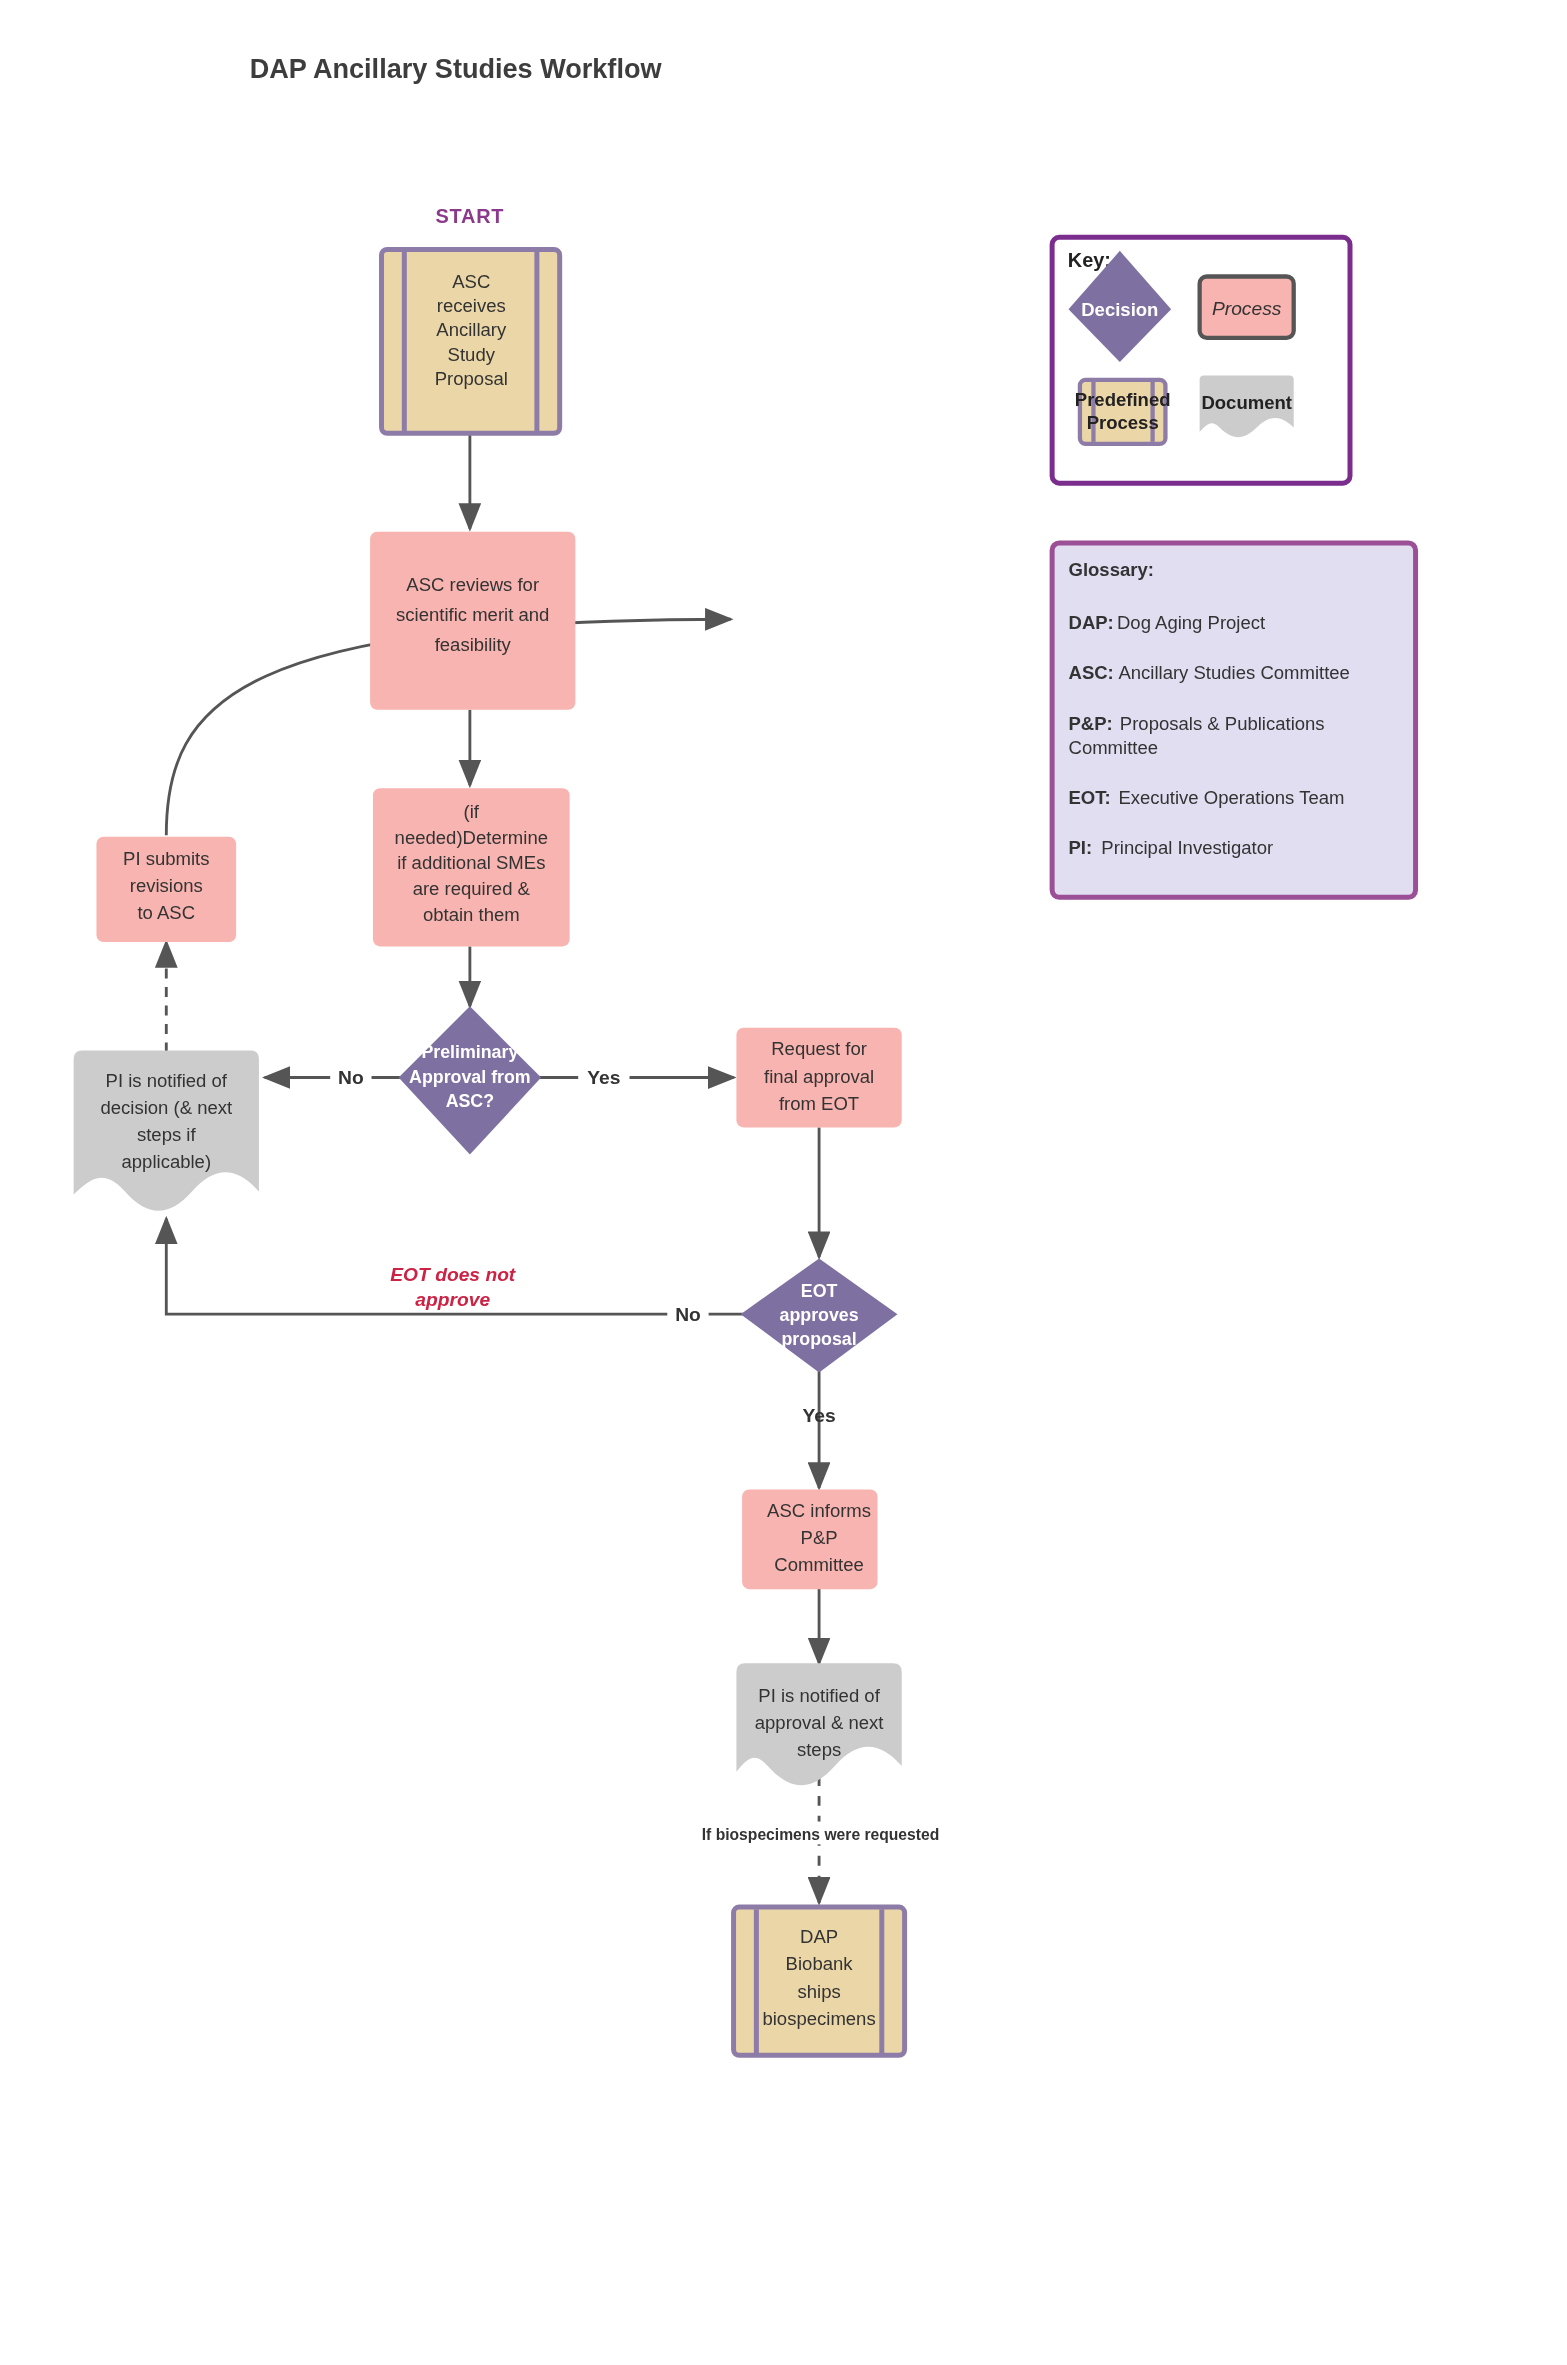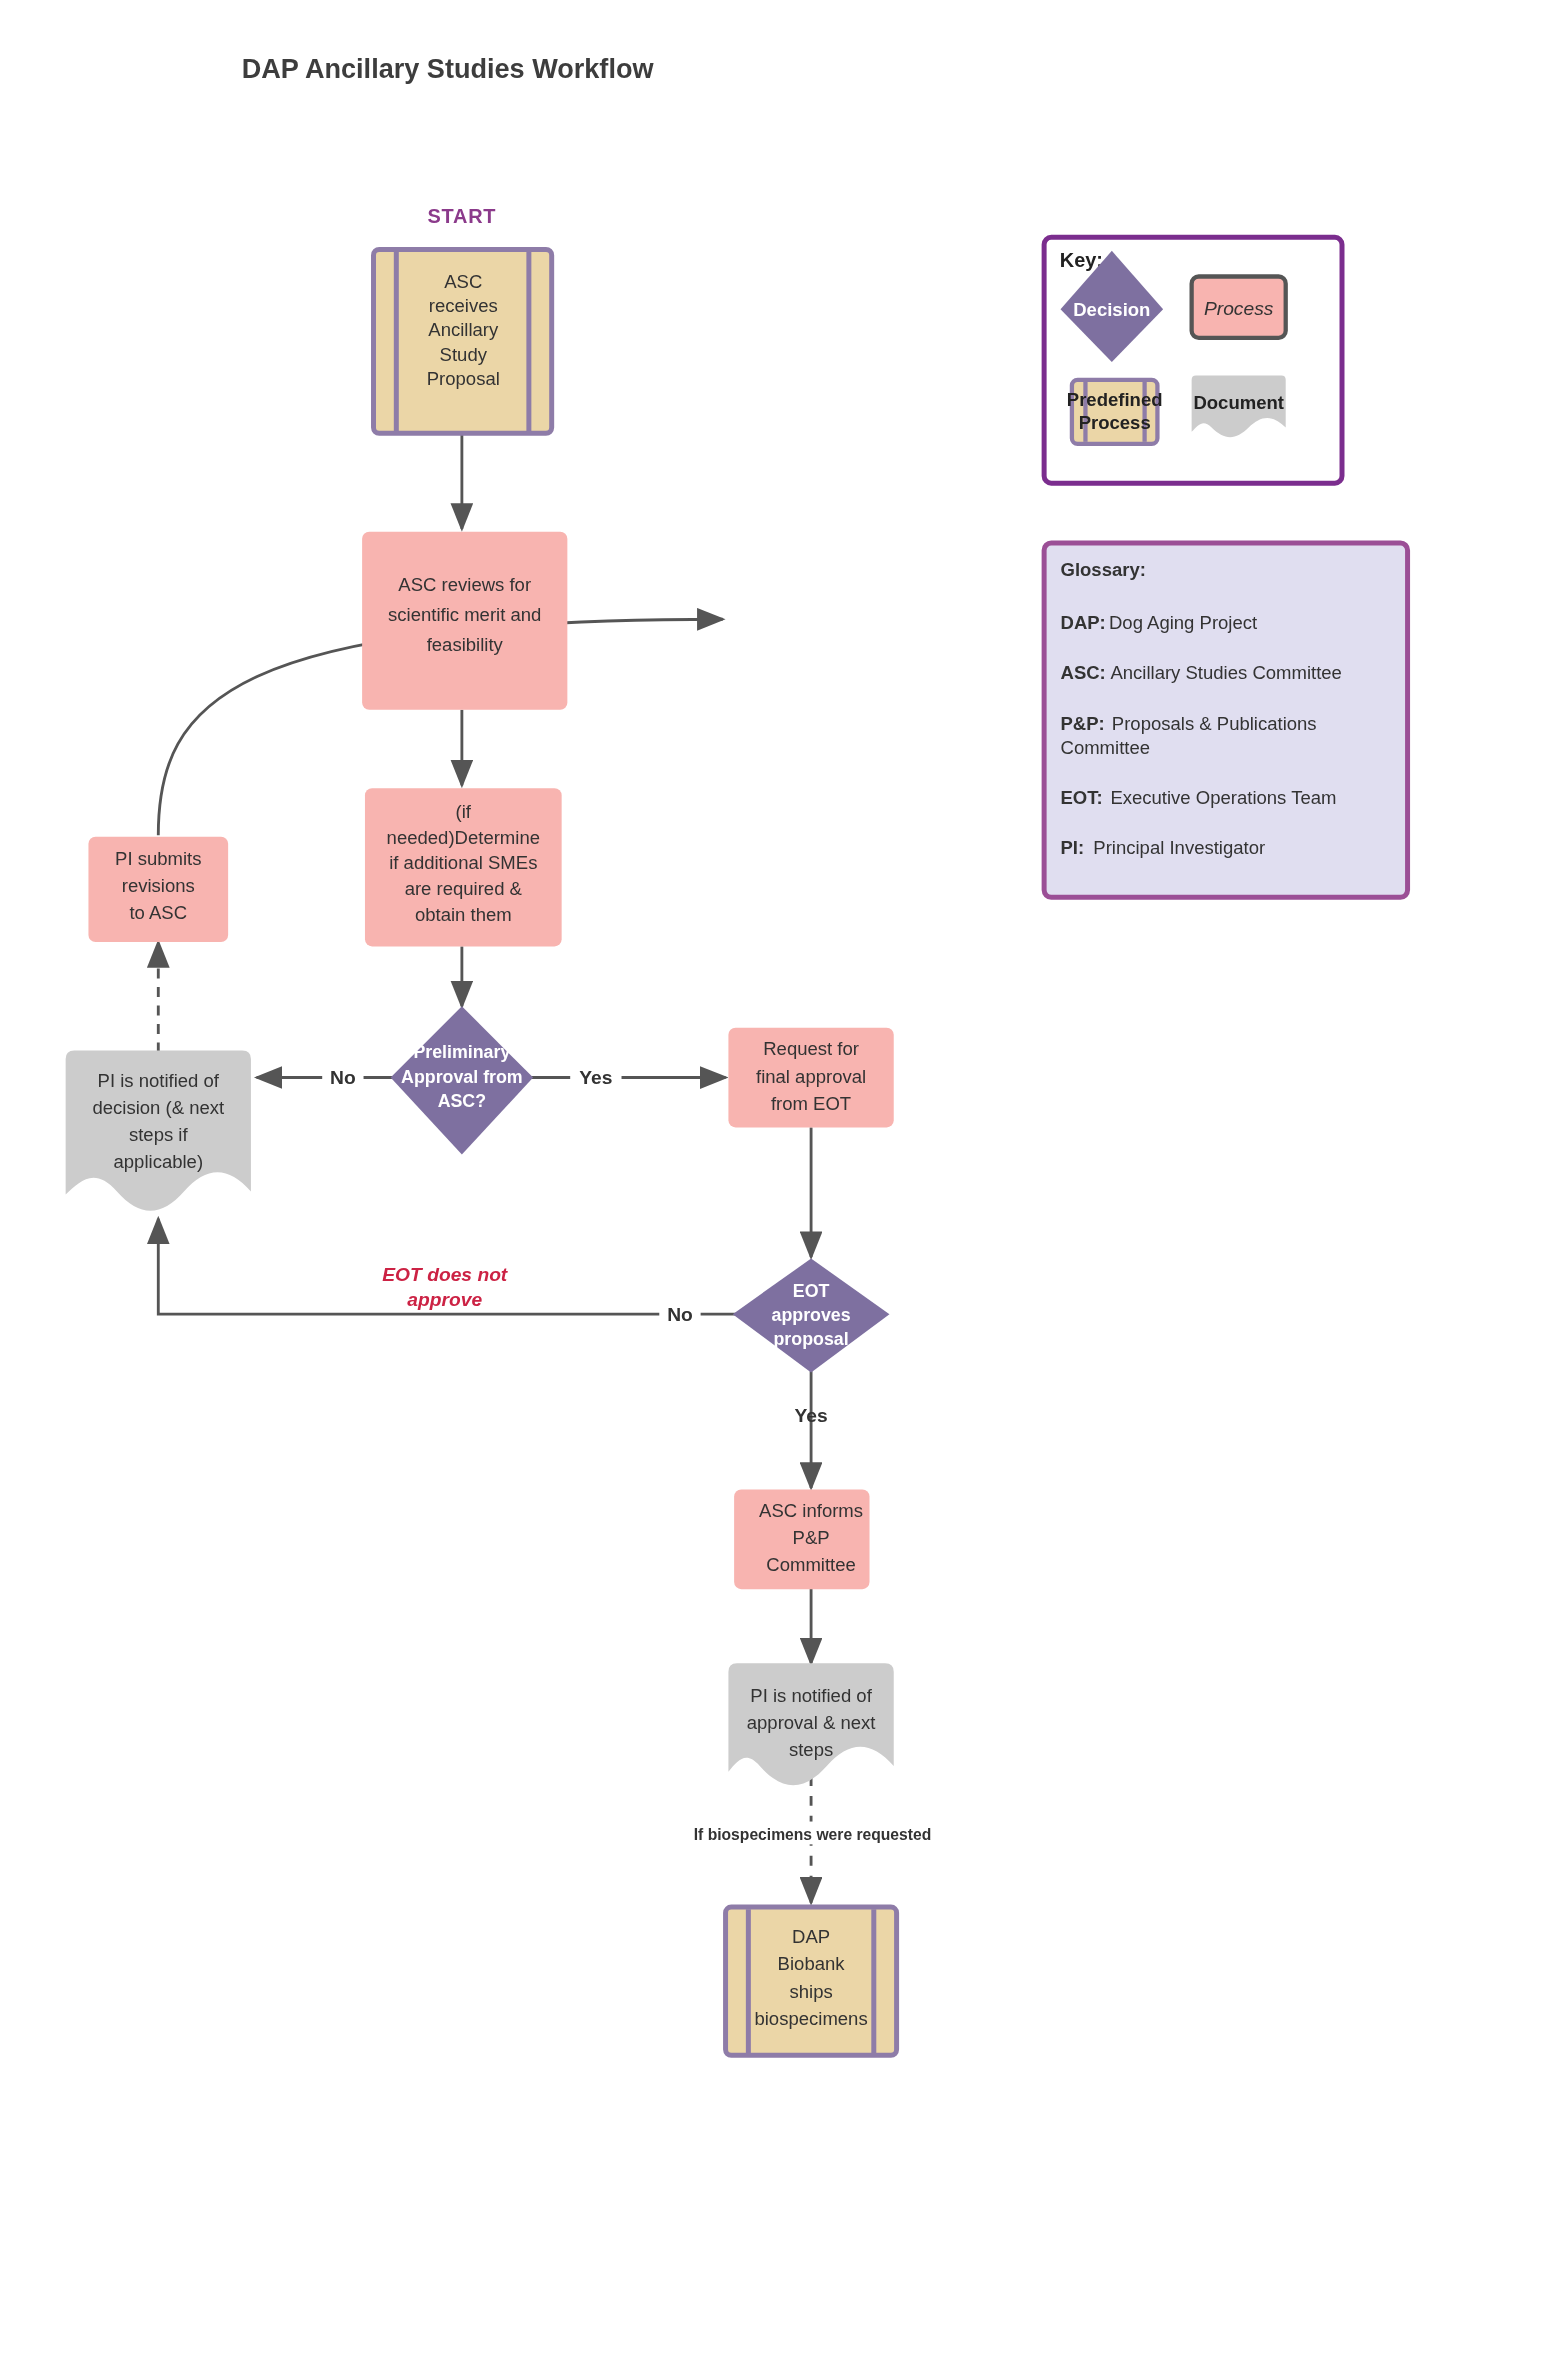--- a/index.html
+++ b/index.html
@@ -9,21 +9,21 @@
   }
   body {
     width: 1568px;
     height: 2366px;
     font-family: "Liberation Sans", sans-serif;
     position: relative;
     overflow: hidden;
   }
   #stage {
     position: absolute;
-    left: 0; top: 0;
+    left: 8px; top: 0;
     width: 1262px;
     height: 2366px;
   }
   .node-text {
     font-family: "Liberation Sans", sans-serif;
     font-size: 26px;
     fill: #333333;
   }
   .node-text-white {
     font-family: "Liberation Sans", sans-serif;

